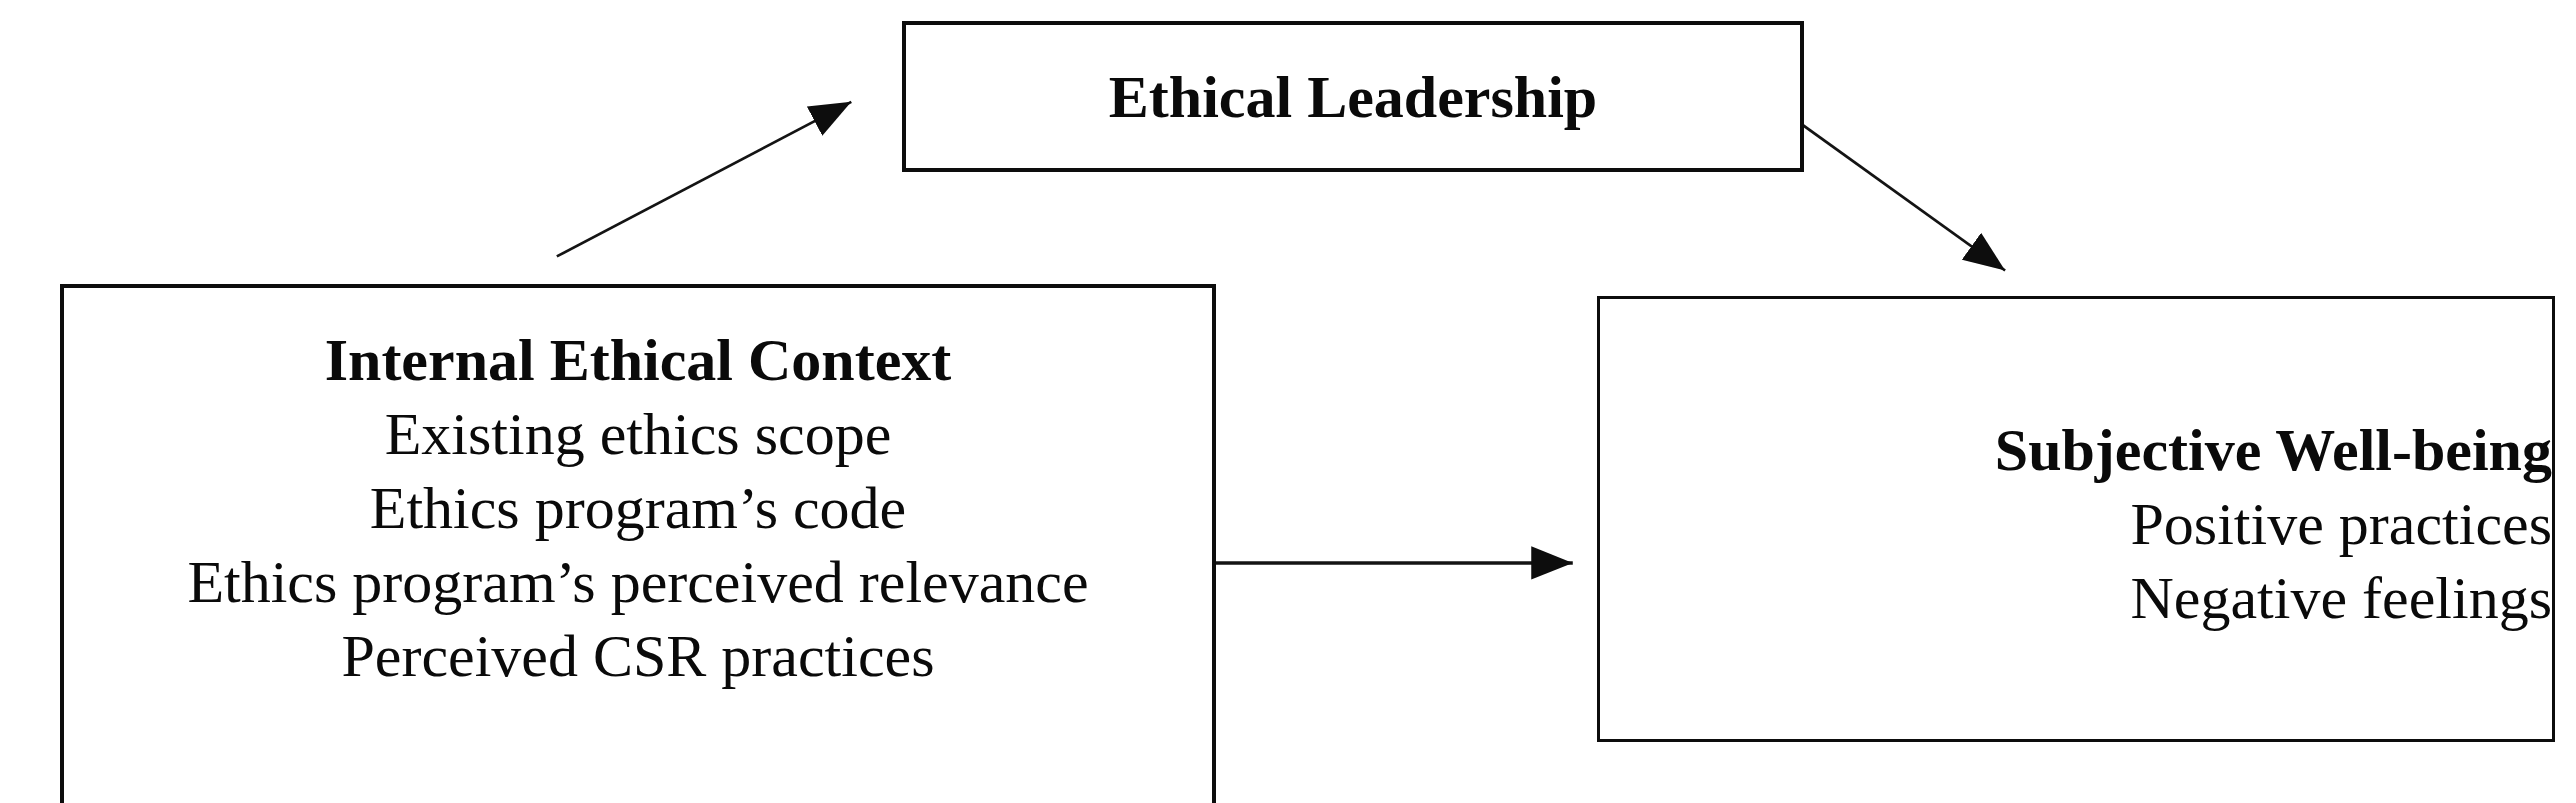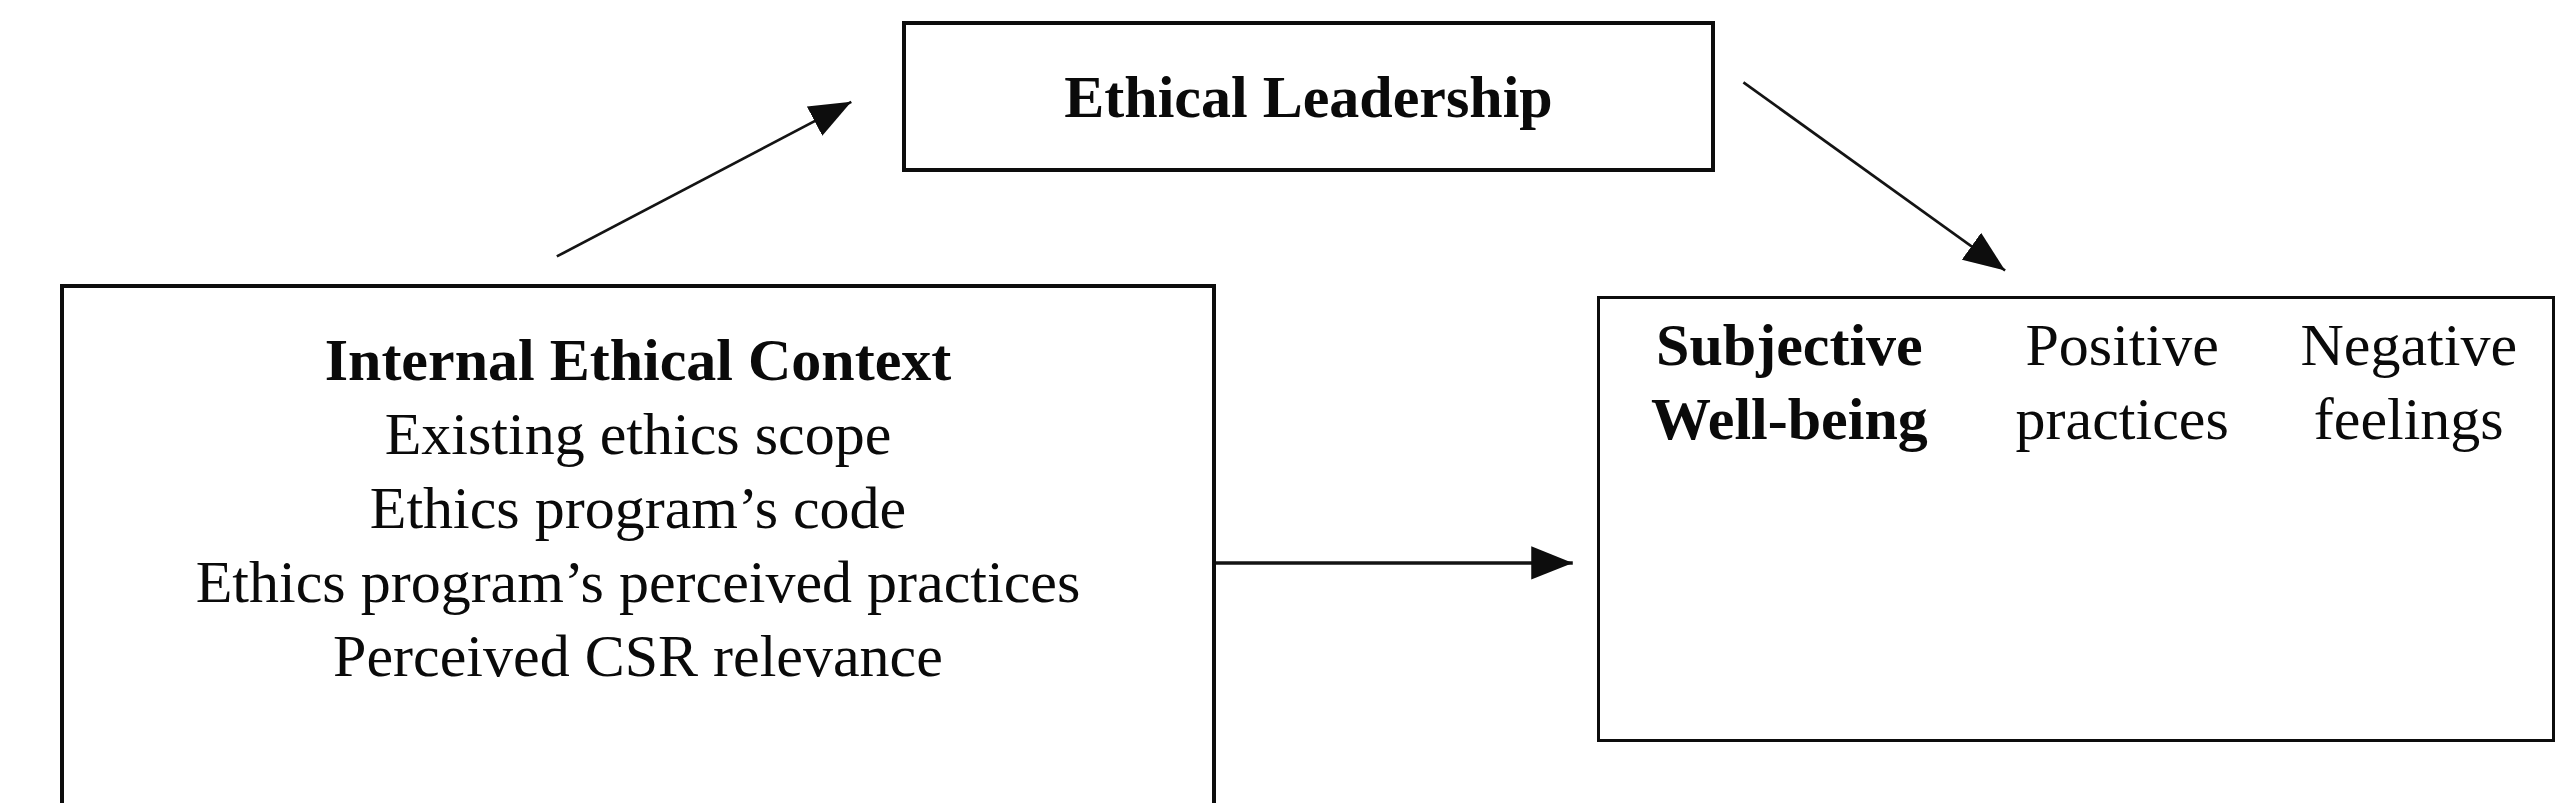--- a/index.html
+++ b/index.html
@@ -29,21 +29,21 @@
     box-sizing: border-box;
     background: #ffffff;
     border: 4px solid #0d0d0d;
     text-align: center;
     font-size: 60px;
     line-height: 74px;
   }
   .box-top {
     left: 902px;
     top: 21px;
-    width: 813px;
+    width: 902px;
     height: 151px;
     border-width: 4px;
     display: flex;
     align-items: center;
     justify-content: center;
   }
   .box-left {
     left: 20px;
     top: 284px;
     width: 1156px;
@@ -51,22 +51,22 @@
     padding-top: 35px;
     margin-left: 40px;
   }
   .box-right {
     left: 1597px;
     top: 296px;
     width: 958px;
     height: 446px;
     border-width: 3.3px;
     display: flex;
-    flex-direction: row;
-    align-items: flex-start;
+    flex-direction: column;
+    align-items: flex-end;
     justify-content: center;
     padding-top: 9.4px;
   }
   .node-title {
     font-weight: bold;
   }
   .node-line {
     font-weight: normal;
   }
 </style>
@@ -87,22 +87,22 @@
   </svg>
 
   <div class="box box-top">
     <div class="node-title">Ethical Leadership</div>
   </div>
 
   <div class="box box-left">
     <div class="node-title">Internal Ethical Context</div>
     <div class="node-line">Existing ethics scope</div>
     <div class="node-line">Ethics program’s code</div>
-    <div class="node-line">Ethics program’s perceived practices</div>
-    <div class="node-line">Perceived CSR relevance</div>
+    <div class="node-line">Ethics program’s perceived relevance</div>
+    <div class="node-line">Perceived CSR practices</div>
   </div>
 
   <div class="box box-right">
     <div class="node-title">Subjective Well-being</div>
     <div class="node-line">Positive practices</div>
     <div class="node-line">Negative feelings</div>
   </div>
 
 </div>
 

